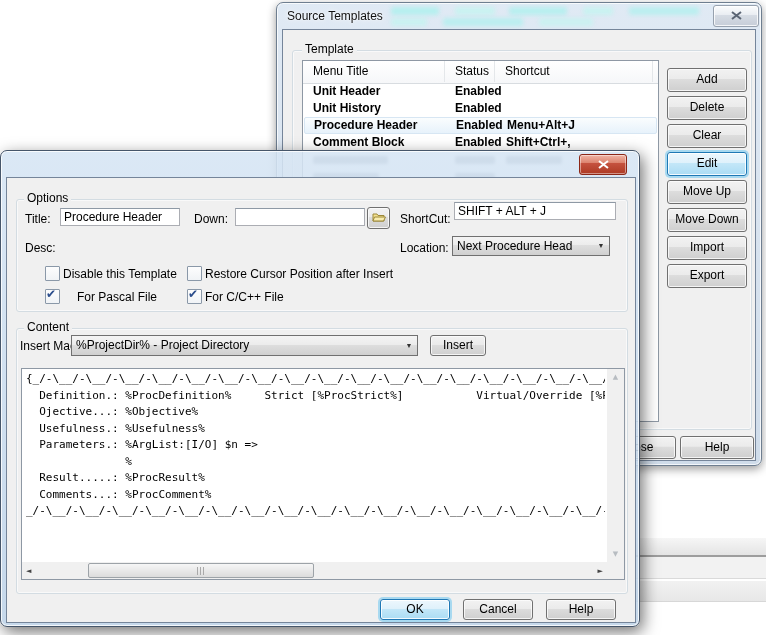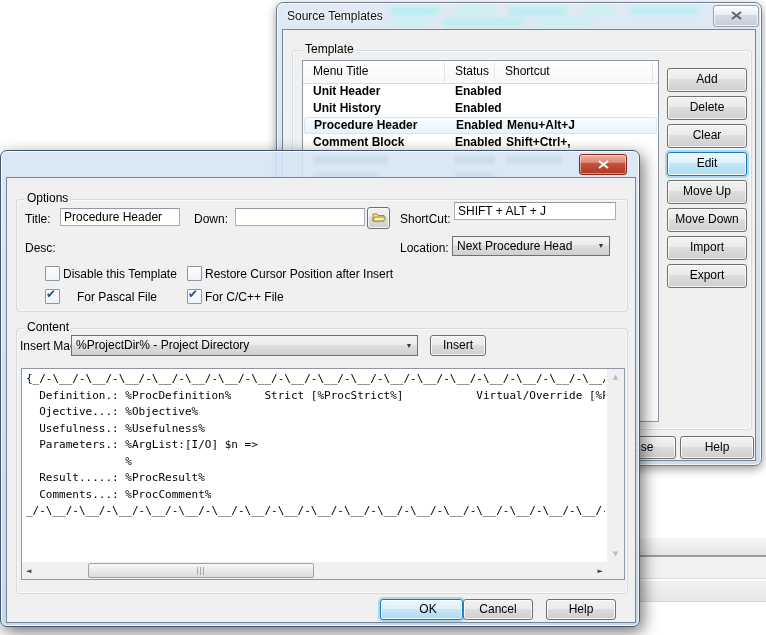--- a/index.html
+++ b/index.html
@@ -256,17 +256,17 @@
       <div class="sb-track" style="left:0;bottom:0;height:17px;right:17px;">
         <span class="sb-arrow" style="left:4px;top:5px;">◄</span>
         <span class="sb-arrow" style="right:4px;top:5px;">►</span>
         <div class="sb-thumb" style="left:66px;top:1px;width:224px;height:13px;">
           <span class="grip" style="left:108px;top:3px;"></span>
         </div>
       </div>
       <div class="sb-track" style="right:0;bottom:0;width:17px;height:17px;"></div>
     </div>
 
-    <div class="btn focused" style="left:373px;top:421px;width:68px;height:19px;line-height:18px;padding-left:13px;">OK</div>
+    <div class="btn focused" style="left:373px;top:421px;width:68px;height:19px;line-height:18px;">OK</div>
     <div class="btn" style="left:456px;top:421px;width:68px;height:19px;line-height:18px;">Cancel</div>
     <div class="btn" style="left:539px;top:421px;width:68px;height:19px;line-height:18px;">Help</div>
   </div>
 </div>
 
 </body></html>

